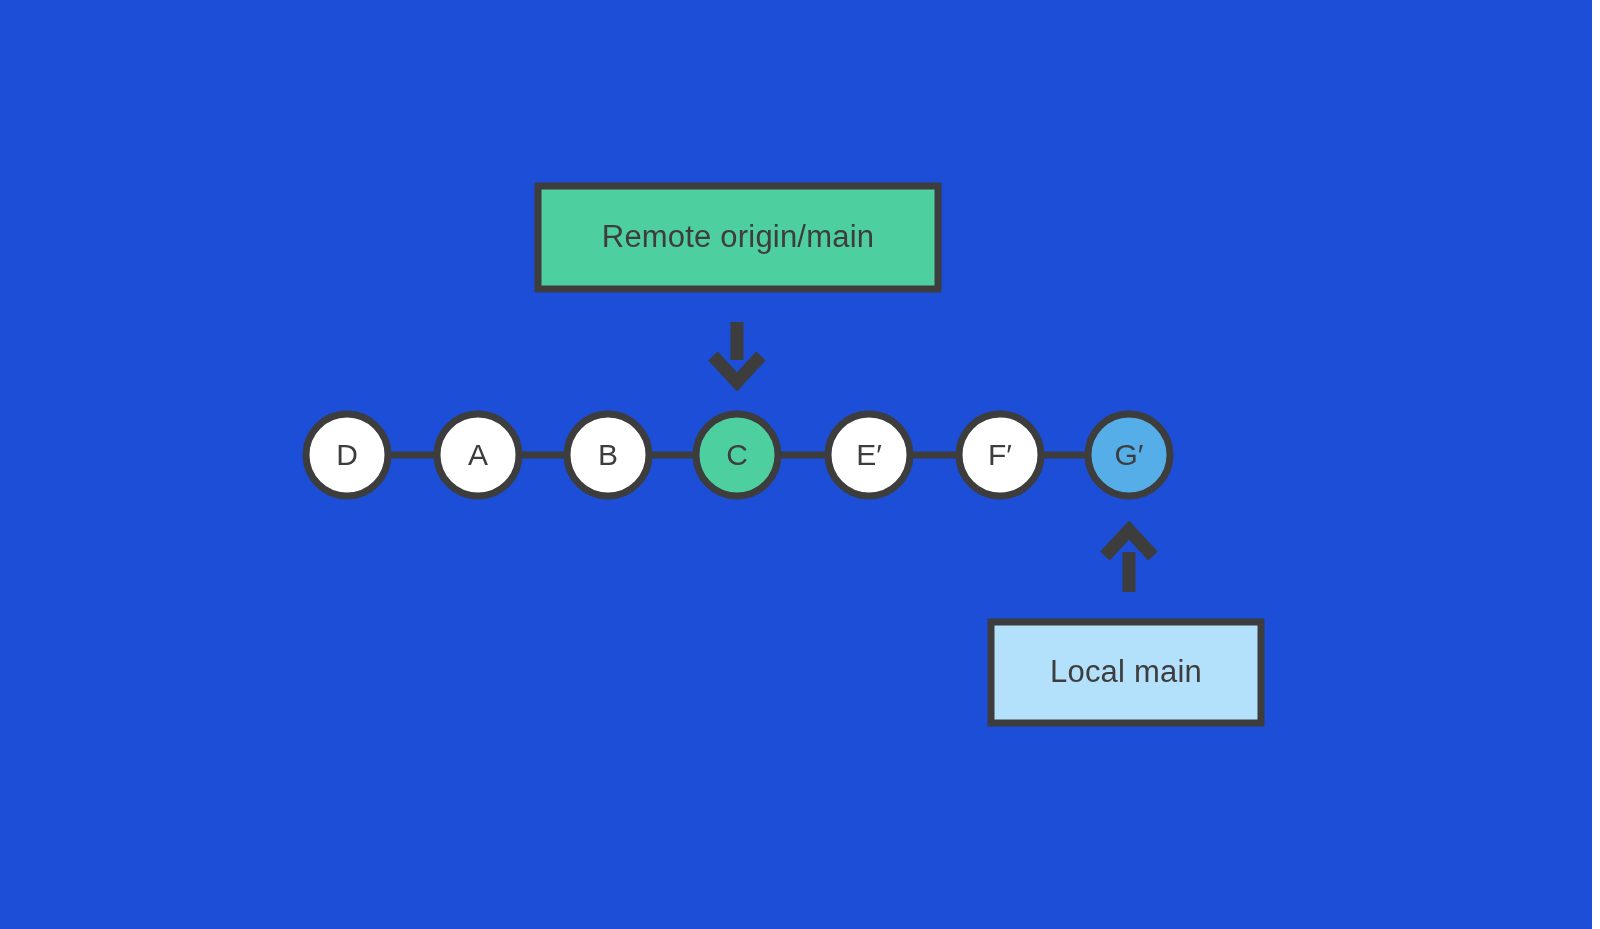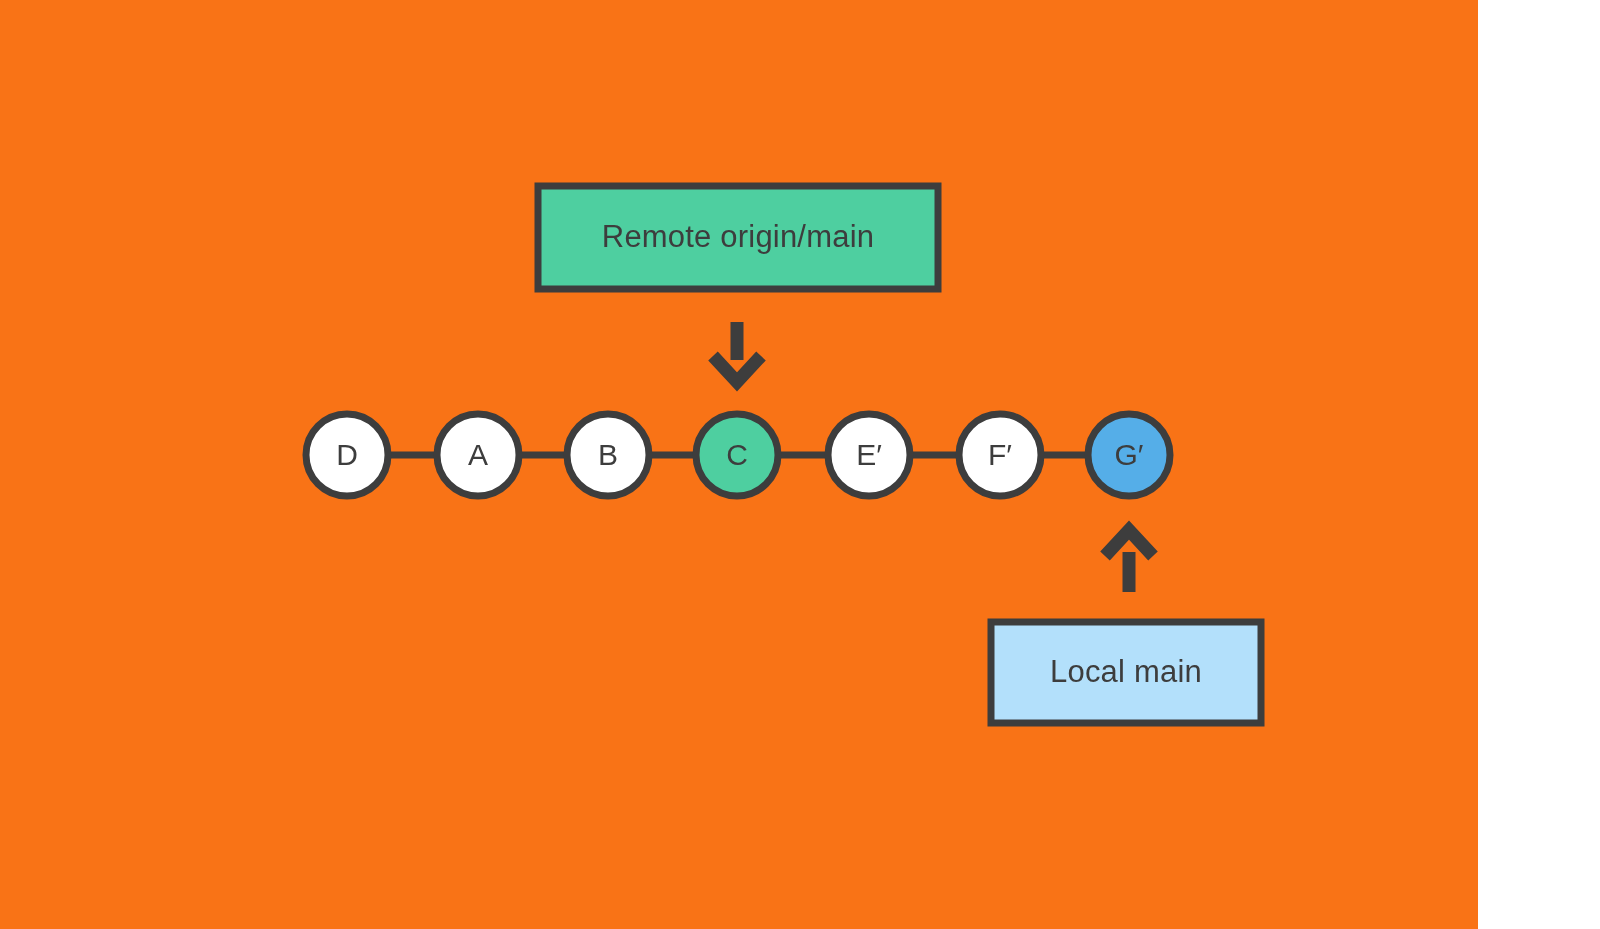--- a/index.html
+++ b/index.html
@@ -7,25 +7,24 @@
     margin: 0;
     padding: 0;
     background: #ffffff;
   }
   body {
     font-family: "Liberation Sans", sans-serif;
     -webkit-font-smoothing: antialiased;
   }
   #canvas {
     position: relative;
-    width: 1438px;
+    width: 1592px;
     height: 929px;
-    background: #f97316;
+    background: #1d4ed8;
     overflow: hidden;
-    padding-left: 40px;
   }
   #diagram-svg {
     position: absolute;
     left: 0;
     top: 0;
     width: 1600px;
     height: 929px;
     display: block;
   }
   .label-box-text {

